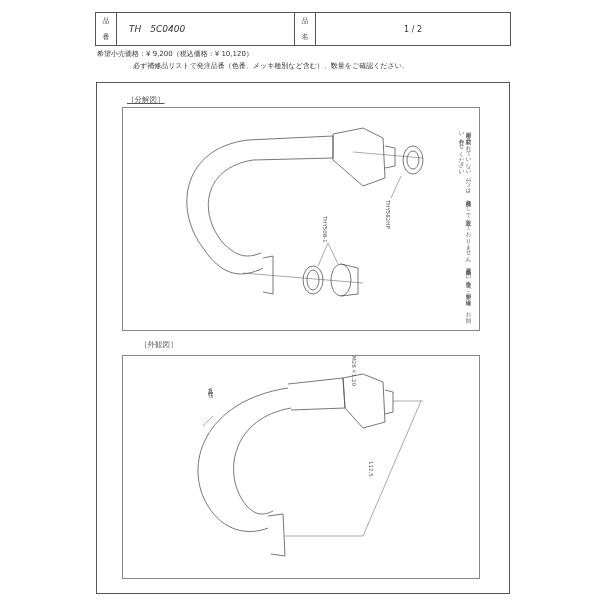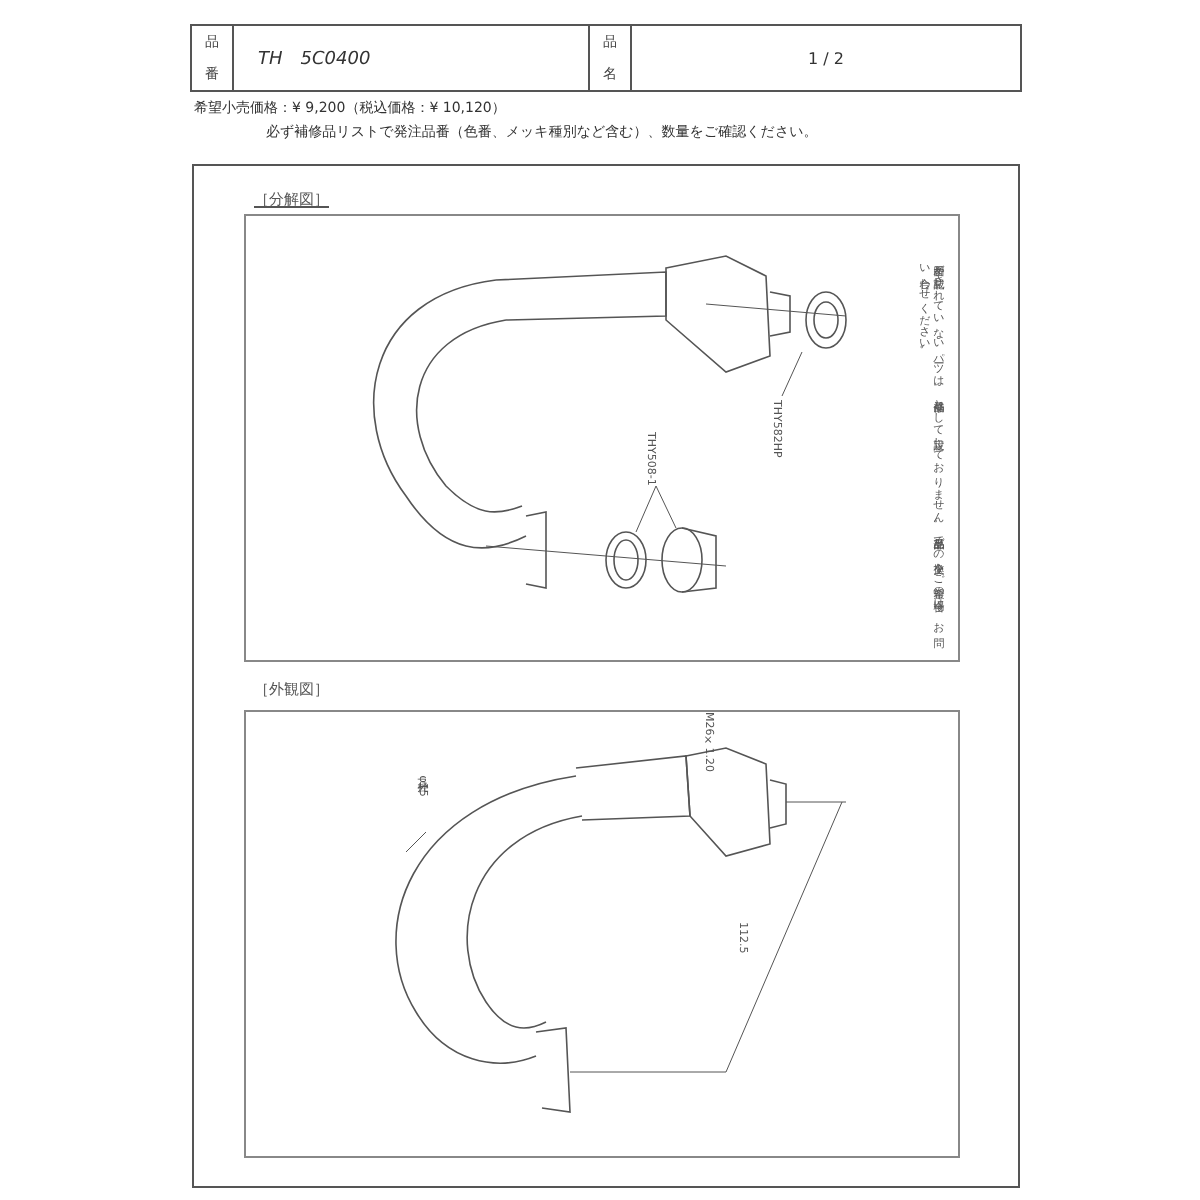--- a/index.html
+++ b/index.html
@@ -62,21 +62,21 @@
       <line x1="278" y1="68" x2="268" y2="90" stroke-width="0.5"></line>
       <line x1="205" y1="135" x2="195" y2="158" stroke-width="0.5"></line>
       <line x1="205" y1="135" x2="215" y2="156" stroke-width="0.5"></line>
     </g>
   </svg>
   <div class="vtext" style="left:262px;top:92px;">THY582HP</div>
   <div class="vtext" style="left:199px;top:108px;">THY508-1</div>
   <div class="vtext" style="left:336px;top:20px;height:190px;">図番が記載されていないパーツは、補修品として設定しておりません。部品単品での交換をご希望の場合は、お問い合わせください。</div>
 </div>
 
-<div class="sec-label" style="left:127px;top:340px;">［外観図］</div>
+<div class="sec-label" style="left:140px;top:340px;">［外観図］</div>
 <div class="box" style="left:122px;top:355px;width:356px;height:222px;">
   <svg width="356" height="222">
     <g fill="none" stroke="#555" stroke-width="0.8">
       <path d="M165 32 C80 45 60 110 85 150 C100 175 125 180 145 172"></path>
       <path d="M168 52 C110 62 100 115 120 145 C130 160 140 160 150 155"></path>
       <path d="M165 28 L220 22 L222 52 L168 54"></path>
       <path d="M220 22 L240 18 L260 26 L262 66 L240 72 L222 52 Z"></path>
       <path d="M262 34 L270 36 L270 56 L262 58"></path>
       <path d="M145 160 L160 158 L162 200 L148 198"></path>
       <line x1="270" y1="45" x2="300" y2="45" stroke-width="0.5"></line>

